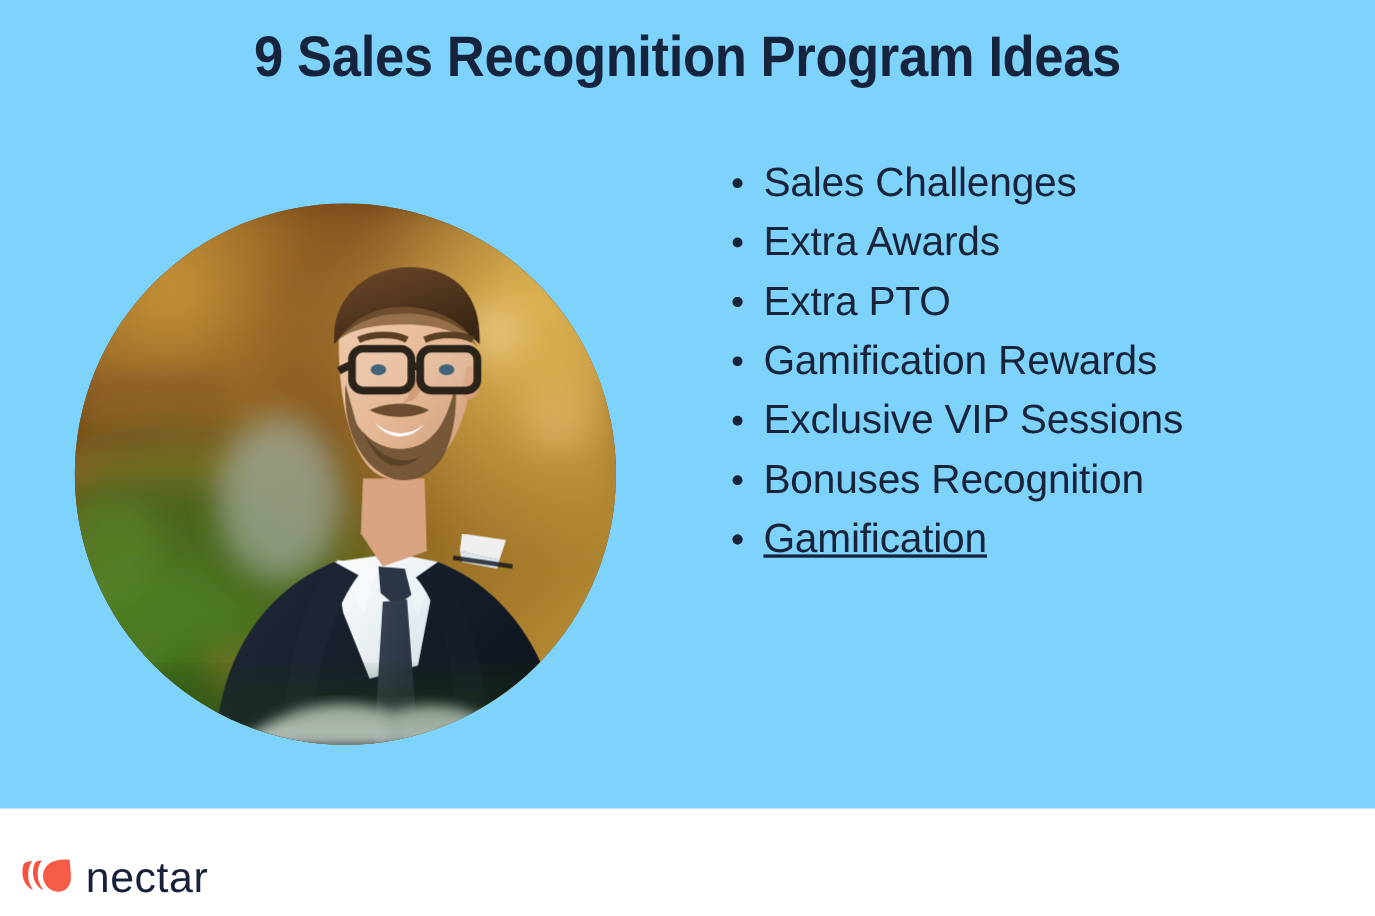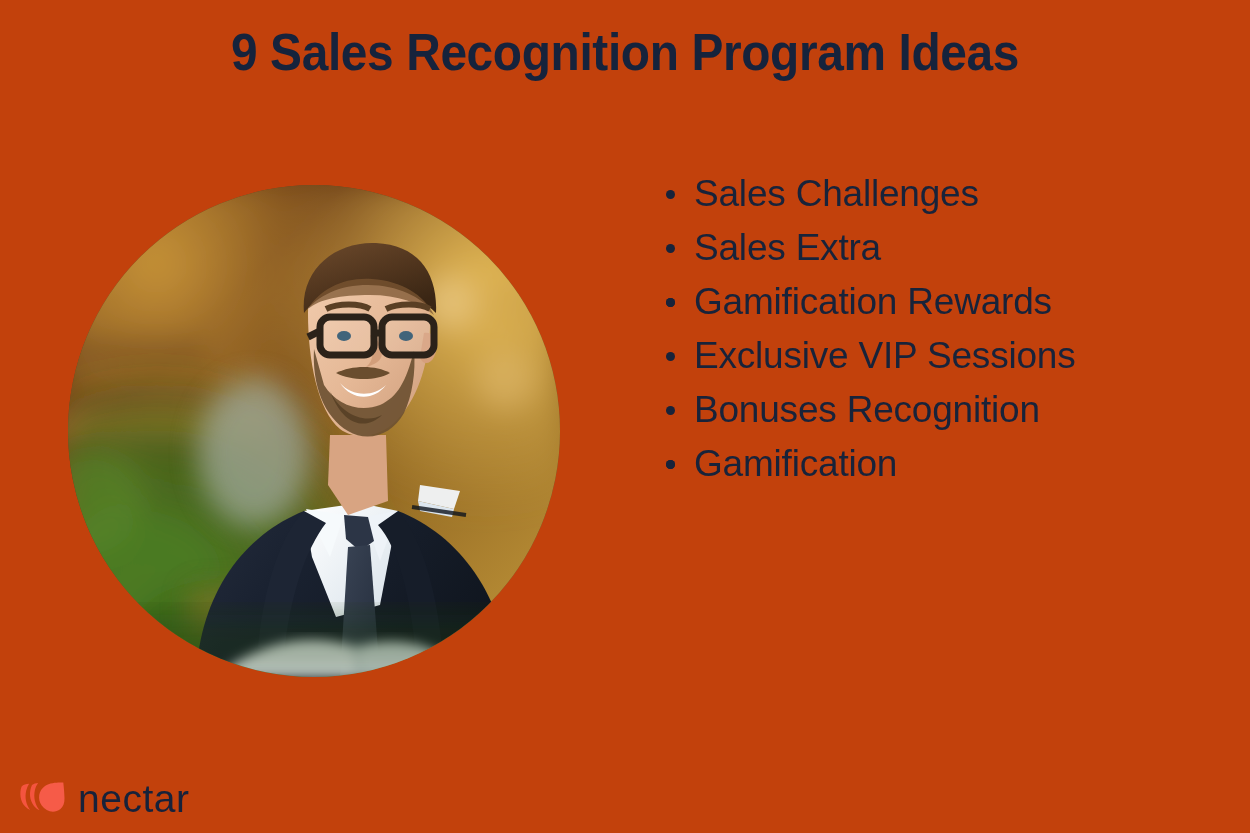--- a/index.html
+++ b/index.html
@@ -10,22 +10,22 @@
   body {
     width: 1250px;
     height: 833px;
     overflow: hidden;
     font-family: "Liberation Sans", sans-serif;
     -webkit-font-smoothing: antialiased;
   }
   .page {
     position: relative;
     width: 1250px;
-    height: 833px;
-    background: #c2410c;
+    height: 735px;
+    background: #7dd3fc;
   }
 
   
   .title {
     position: absolute;
     left: 0;
     top: 24px;
     width: 1250px;
     text-align: center;
     font-family: "Liberation Sans Narrow", "Liberation Sans", sans-serif;
@@ -55,50 +55,49 @@
     width: 492px;
     height: 492px;
   }
 
   
   .list {
     position: absolute;
     left: 660px;
     top: 144px;
     width: 470px;
-    margin-top: 28px;
   }
   .list-item {
     position: relative;
     padding-left: 34px;
     margin: 0 0 10px 0;
     font-size: 37px;
     line-height: 44px;
     font-weight: 400;
     color: #18233a;
     letter-spacing: -0.2px;
   }
-  .list-item:last-child { margin-bottom: 0; }
+  .list-item:last-child { margin-bottom: 0; text-decoration: underline; }
   .list-item .bullet {
     position: absolute;
     left: 6px;
     top: 18px;
     width: 9px;
     height: 9px;
     border-radius: 50%;
     background: #18233a;
   }
 
   
   .logo {
     position: absolute;
     left: 18px;
     top: 779px;
     display: flex;
-    align-items: center;
+    align-items: flex-start;
     gap: 12px;
   }
   .logo-mark {
     width: 48px;
     height: 37px;
     display: block;
   }
   .logo-word {
     font-family: "Liberation Sans", sans-serif;
     font-size: 39px;
@@ -272,24 +271,28 @@
     </svg>
   </div>
 
   <div class="list">
     <div class="list-item">
       <span class="bullet"></span>
       <span>Sales Challenges</span>
     </div>
     <div class="list-item">
       <span class="bullet"></span>
-      <span>Sales Extra</span>
-    </div>
-    <div class="list-item">
-      <span class="bullet"></span>
+      <span>Extra Awards</span>
+    </div>
+    <div class="list-item">
+      <span class="bullet"></span>
+    </div>
+    <div class="list-item">
+      <span class="bullet"></span>
+      <span>Extra PTO</span>
     </div>
     <div class="list-item">
       <span class="bullet"></span>
       <span>Gamification Rewards</span>
     </div>
     <div class="list-item">
       <span class="bullet"></span>
       <span>Exclusive VIP Sessions</span>
     </div>
     <div class="list-item">

